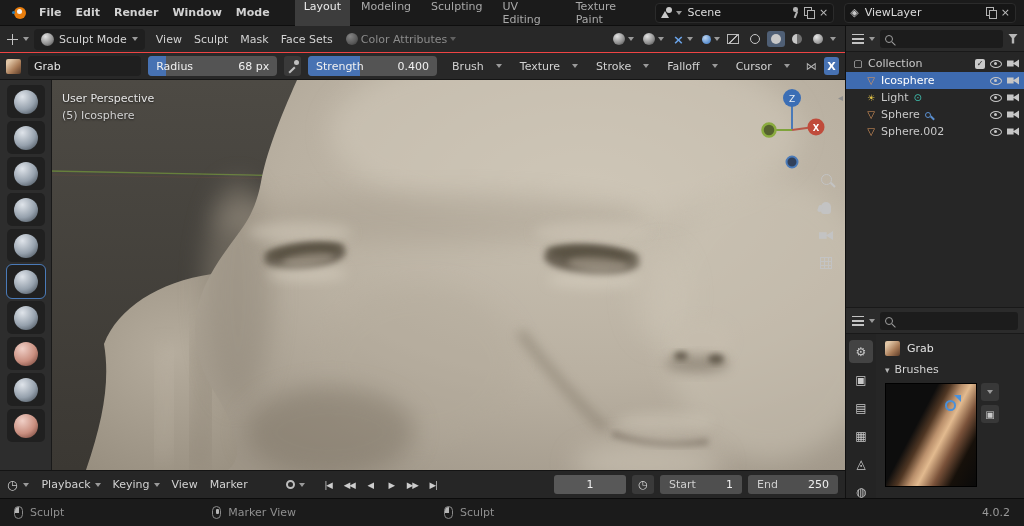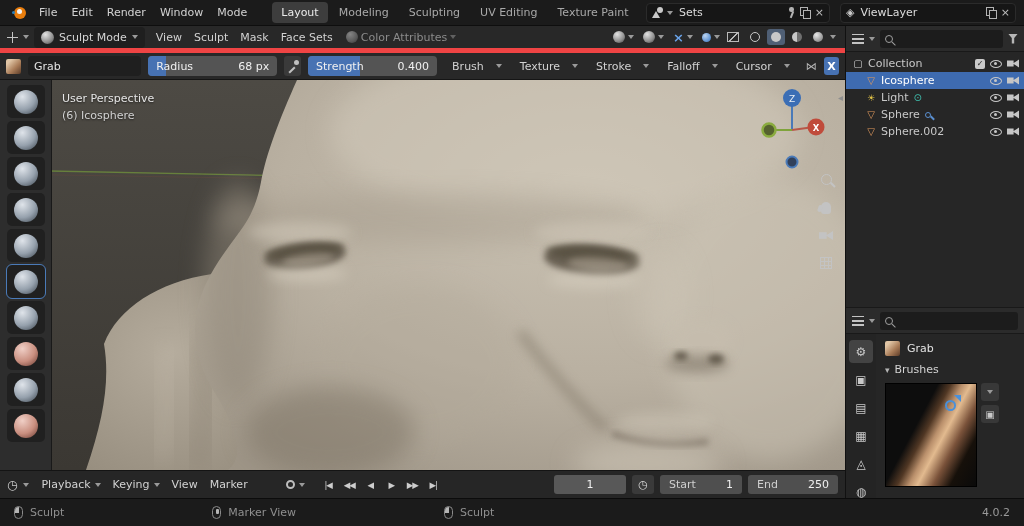--- a/index.html
+++ b/index.html
@@ -30,35 +30,35 @@
   .i-dropper{width:14px;height:14px;position:relative;display:inline-block;}
   .i-dropper::before{content:"";position:absolute;left:2px;bottom:2px;width:8px;height:2px;background:#c0c0c0;transform:rotate(-45deg);}
   .i-dropper::after{content:"";position:absolute;right:1px;top:1px;width:5px;height:5px;border-radius:50%;background:#c0c0c0;}
   .ball{border-radius:50%;background:radial-gradient(circle at 35% 28%,#e2e2e2,#8d8d8d 60%,#474747 95%);display:inline-block;flex:none;}
   
   #topbar{position:absolute;left:0;top:0;width:1024px;height:26px;background:#1b1b1b;border-bottom:1px solid #0e0e0e;display:flex;align-items:center;padding:0 8px;gap:2px;}
   .blender-logo{width:18px;height:14px;position:relative;margin-right:4px;flex:none;}
   .blender-logo::before{content:"";position:absolute;right:0;top:1px;width:12px;height:12px;border-radius:50%;background:#e87d0d;}
   .blender-logo::after{content:"";position:absolute;right:4.5px;top:3px;width:5px;height:5px;border-radius:50%;background:#f4f4f4;box-shadow:-6px 1px 0 -1px #2a7fb8;}
   .menus{display:flex;}
-  .menu-item{padding:3px 7px;color:#d2d2d2;border-radius:3px;}
+  .menu-item{padding:3px 7px;color:#d2d2d2;border-radius:3px;font-weight:bold;}
   .workspaces{display:flex;gap:2px;margin-left:16px;}
   .ws-tab{padding:4px 9px;color:#a9a9a9;border-radius:4px;}
   .ws-tab.active{background:#3d3d3d;color:#eaeaea;}
   .tb-field{display:flex;align-items:center;gap:4px;background:#161616;border:1px solid #2b2b2b;border-radius:4px;height:20px;padding:0 5px;color:#dcdcdc;}
   .tb-field.scene{width:184px;margin-right:8px;}
   .tb-field.vlayer{width:176px;}
   .field-name{flex:1;padding-left:2px;}
   .i-scenepic{width:11px;height:11px;position:relative;display:inline-block;flex:none;}
   .i-scenepic::before{content:"";position:absolute;right:0;top:0;width:6px;height:6px;border-radius:50%;background:#c9c9c9;}
   .i-scenepic::after{content:"";position:absolute;left:0;bottom:0;width:0;height:0;border-left:4.5px solid transparent;border-right:4.5px solid transparent;border-bottom:7px solid #c9c9c9;}
   .i-vlayer{color:#c9c9c9;font-size:11px;line-height:1;}
   .i-vlayer::before{content:"◈";}
   
-  #vp-header{position:absolute;left:0;top:26px;width:845px;height:27px;background:#282828;border-bottom:5px solid #ef4444;display:flex;align-items:center;padding:0 7px;gap:5px;}
+  #vp-header{position:absolute;left:0;top:26px;width:845px;height:27px;background:#282828;border-bottom:1px solid #ef4444;display:flex;align-items:center;padding:0 7px;gap:5px;}
   .hdr-menu{padding:3px 6px;color:#d2d2d2;}
   .mode-select{display:flex;align-items:center;gap:5px;background:#1f1f1f;border-radius:4px;height:21px;padding:0 7px;}
   .mode-ball{width:13px;height:13px;}
   .dim{color:#8b8b8b;}
   .hgroup{display:flex;align-items:center;gap:3px;padding:0 2px;}
   .hball{width:12px;height:12px;}
   .snap-x{color:#6aa3e8;font-weight:bold;font-size:13px;line-height:1;}
   .snap-x::before{content:"×";}
   .hdrop{width:9px;height:9px;border-radius:50%;background:radial-gradient(circle at 35% 30%,#bcd4f0,#5a8fd0 70%);}
   .hxray{width:12px;height:10px;border:1.2px solid #b9b9b9;display:inline-block;background:linear-gradient(135deg,transparent 48%,#b9b9b9 48% 56%,transparent 56%);}
@@ -189,21 +189,21 @@
     <span class="ws-tab active">Layout</span>
         <span class="ws-tab">Modeling</span>
         <span class="ws-tab">Sculpting</span>
         <span class="ws-tab">UV Editing</span>
         <span class="ws-tab">Texture Paint</span>
       </nav>
     <span class="spacer"></span>
     <div class="tb-field scene">
       <span class="i-scenepic"></span>
       <span class="i-car"></span>
-      <span class="field-name">Sets</span>
+      <span class="field-name">Scene</span>
       <span class="i-pin"></span>
       <span class="i-copy"></span>
       <span class="i-x"></span>
     </div>
     <div class="tb-field vlayer">
       <span class="i-vlayer"></span>
       <span class="field-name">ViewLayer</span>
       <span class="i-copy"></span>
       <span class="i-x"></span>
     </div>
@@ -416,21 +416,21 @@
           <span class="tball"></span>
         </div>
 
         <div class="tbtn pink">
           <span class="tball"></span>
         </div>
       </div>
 
     <div class="vp-overlay">
       <div>User Perspective</div>
-      <div class="l2">(6) Icosphere</div>
+      <div class="l2">(5) Icosphere</div>
     </div>
 
     <div class="gizmo">
       <svg width="70" height="85">
         <line x1="33" y1="44" x2="33" y2="16" stroke="#4a7ab8" stroke-width="2"></line>
         <line x1="33" y1="44" x2="55" y2="41" stroke="#b85748" stroke-width="2"></line>
         <line x1="33" y1="44" x2="14" y2="44" stroke="#7fa33b" stroke-width="2"></line>
         <circle cx="33" cy="12" r="9" fill="#3b6eb5"></circle>
         <text x="33" y="15.5" text-anchor="middle" font-size="9" fill="#e9eff6">Z</text>
         <circle cx="57" cy="41" r="8.5" fill="#c04b3b"></circle>

